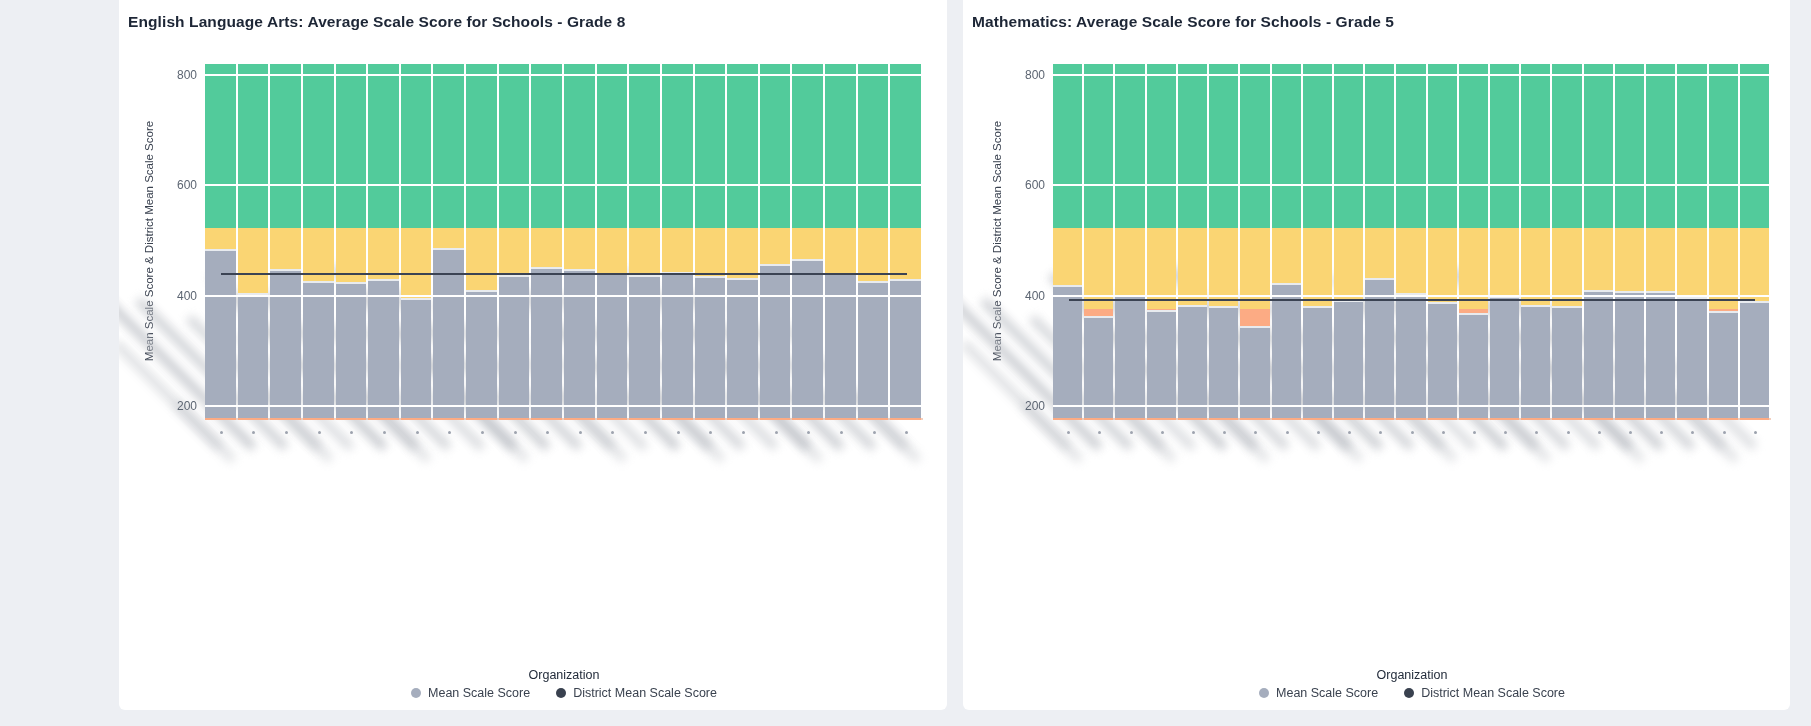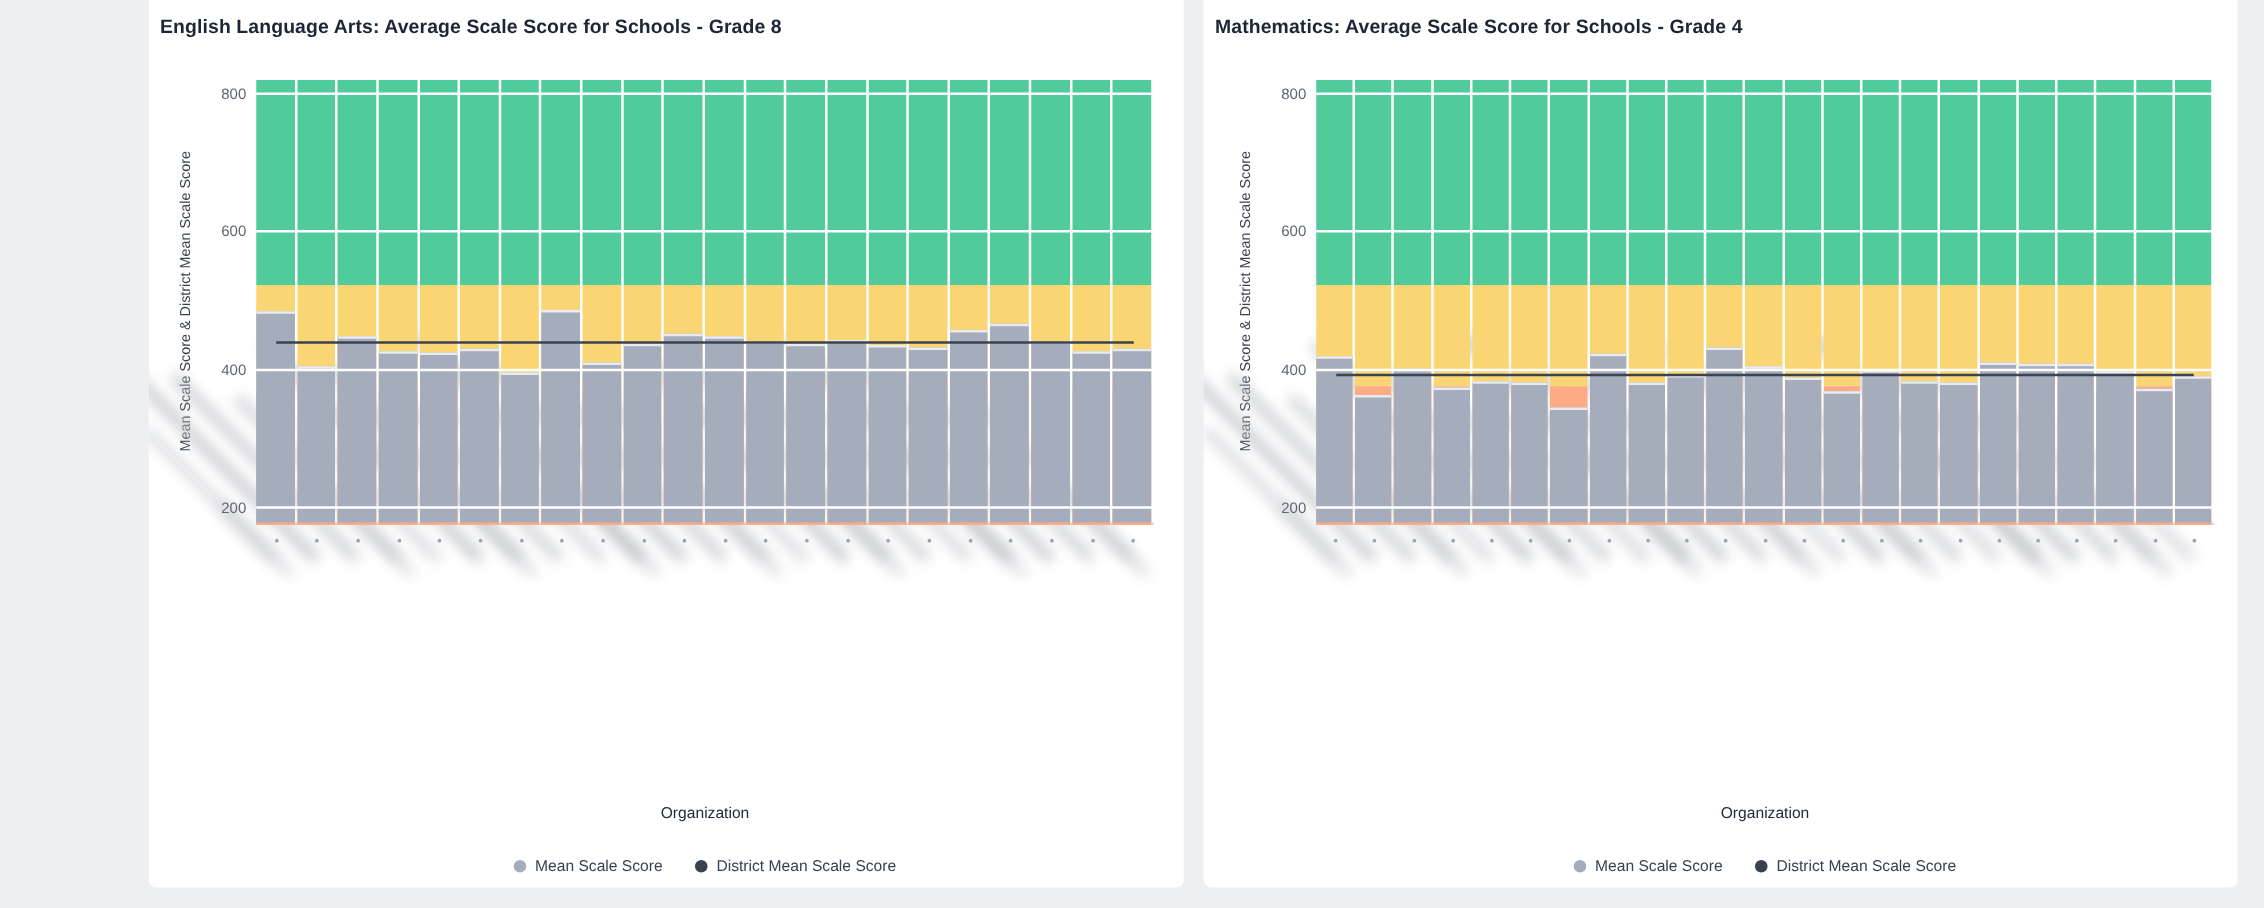--- a/index.html
+++ b/index.html
@@ -32,21 +32,21 @@
     font-size:11.5px; color:#39414f;
     transform:rotate(-90deg);
   }
   .tickdot { position:absolute; width:3px; height:3px; border-radius:50%; background:#9aa0ac; }
   .labels-zone { position:absolute; height:235px; }
   .streak {
     position:absolute; height:9px; border-radius:6px; background:#bdc0c6;
     filter:blur(5px); transform-origin:100% 50%; transform:rotate(45deg);
   }
   .xaxis-title {
-    position:absolute; text-align:center; top:643px;
+    position:absolute; text-align:center; top:668px;
     font-size:12.5px; font-weight:500; color:#232c3b;
   }
   .legend {
     position:absolute; top:686px; display:flex; justify-content:center;
     align-items:center; gap:26px;
   }
   .legend-item { display:flex; align-items:center; gap:7px; cursor:default; }
   .legend-dot { width:10px; height:10px; border-radius:50%; }
   .legend-label { font-size:12.5px; color:#3a424f; }
 </style>
@@ -260,21 +260,21 @@
       <span class="legend-label">District Mean Scale Score</span>
     </div>
   </div>
 <div class="ytick" style="left: 38px; top: 399.202px;">200</div>
     <div class="ytick" style="left: 38px; top: 288.814px;">400</div>
     <div class="ytick" style="left: 38px; top: 178.426px;">600</div>
     <div class="ytick" style="left: 38px; top: 68.0388px;">800</div>
   </div>
 
 <div class="card" id="card-1" style="left:963px; width:827px;">
-  <div class="card-title">Mathematics: Average Scale Score for Schools - Grade 4</div>
+  <div class="card-title">Mathematics: Average Scale Score for Schools - Grade 5</div>
   <div class="yaxis-title" id="ylab-1" style="left: -116px; top: 235px;">Mean Scale Score &amp; District Mean Scale Score</div>
   <div class="plot" id="plot-1" style="left: 90px; width: 718px; height: 356px;">
       <div class="col" style="left: 0px; width: 29.2174px;">
         <div class="band" style="top: 0px; height: 163.926px; background: rgb(82, 203, 155);"></div>
         <div class="band" style="top: 163.926px; height: 81.1349px; background: rgb(250, 213, 115);"></div>
         <div class="band" style="top: 245.06px; height: 110.94px; background: rgb(252, 171, 132);"></div>
         <div class="bar" style="top: 220.775px;"></div>
       </div>
       <div class="tickdot" style="left: 14.1087px; top: 367px;"></div>
       <div class="col" style="left: 31.2174px; width: 29.2174px;">

